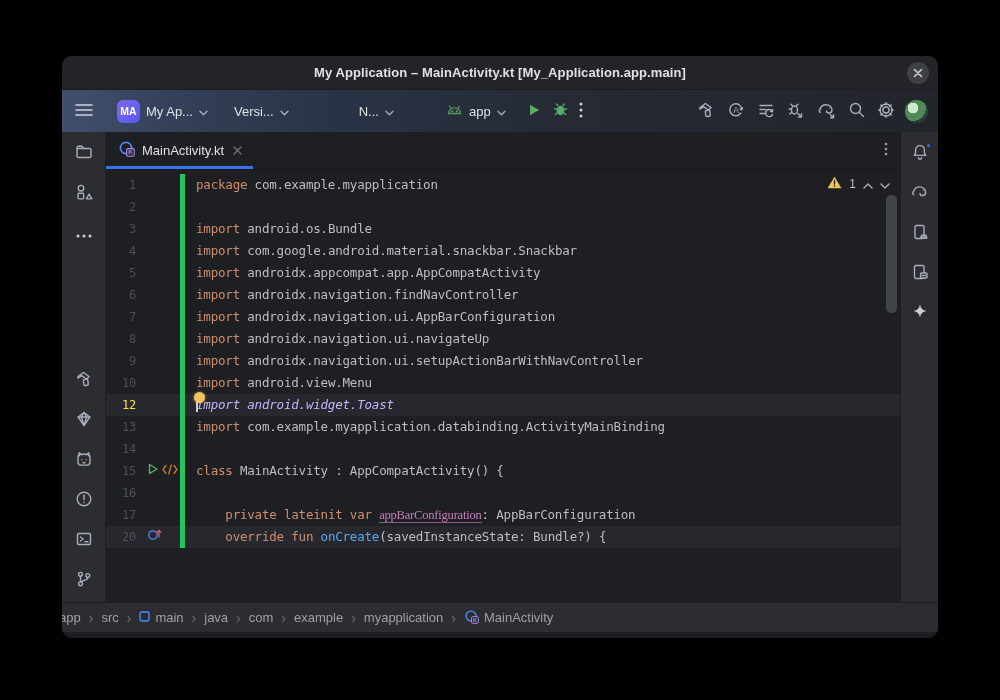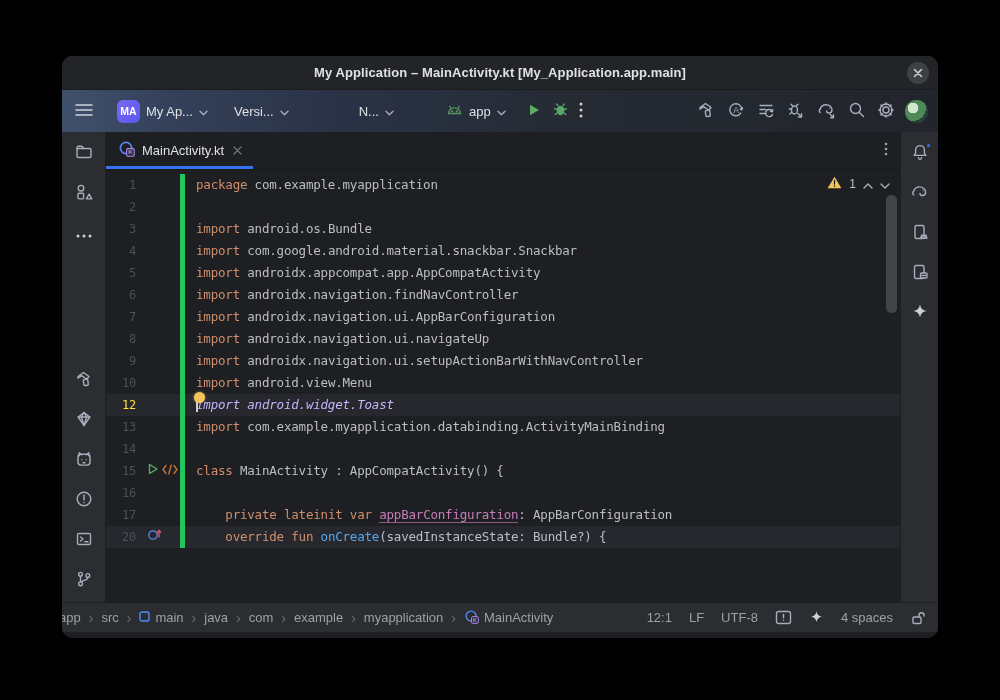--- a/index.html
+++ b/index.html
@@ -54,21 +54,21 @@
             font-family:"DejaVu Sans Mono", monospace; }
   .ed-line { display:flex; height:22px; line-height:22px; font-size:12.5px; letter-spacing:-.2px; }
   .ed-line.cur, .ed-line.hl { background:#26282e; }
   .ln { width:34px; flex:none; text-align:right; padding-right:4px; color:#4b5059; font-size:12px; cursor:pointer; }
   .ed-line.cur .ln { color:#fde047; }
   .gut { width:40px; flex:none; display:flex; align-items:center; gap:3px; padding-left:7px; }
   .code { flex:1; white-space:pre; border-left:5px solid #22c55e; padding-left:11px; color:#bcbec4; cursor:text; }
   .tk-k { color:#cf8e6d; }
   .tk-p { color:#bcbec4; }
   .tk-g { color:#c4b5fd;font-style:italic; }
-  .tk-f { color:#c77dbb; border-bottom:1px solid #8e5a84; }
+  .tk-f { color:#c77dbb; border-bottom:1px solid #8e5a84;font-family:Liberation Serif, serif; }
   .tk-fn { color:#56a8f5; }
   .caret { display:inline-block; width:2px; height:15px; background:#ced0d6; vertical-align:-3px; margin-right:-2px; }
   .bulb { position:absolute; left:88px; top:222px; width:11px; height:11px; border-radius:50%;
           background:#f2c55c; box-shadow:0 0 3px rgba(242,197,92,.6); cursor:pointer; }
   .scroll-thumb { position:absolute; right:3px; top:25px; width:11px; height:118px;
                   background:rgba(78,81,86,.75); border-radius:5px; cursor:grab; }
   .inspect { position:absolute; top:6px; right:10px; display:flex; align-items:center; gap:7px;
              color:#bcbec4; font-family:"Liberation Sans",sans-serif; font-size:12px; }
   .inspect button { background:none; border:none; display:flex; cursor:pointer; }
 
@@ -565,38 +565,14 @@
         <span class="sep">›</span>
         <span class="bc-item">
           <span><svg width="15" height="15" viewBox="0 0 17 17">
               <circle cx="8" cy="8" r="5.6" fill="none" stroke="#548af7" stroke-width="1.6"></circle>
               <rect x="8.6" y="8.6" width="7.6" height="7.6" rx="1.2" fill="#2b2d30" stroke="#b189f5" stroke-width="1.1"></rect>
               <text x="12.4" y="14.4" font-size="6" fill="#b189f5" text-anchor="middle" font-family="Liberation Sans" font-weight="700">K</text>
             </svg></span>
           <span>MainActivity</span>
         </span>
       </div>
-    <div class="status-right">
-      <span class="s-item">12:1</span>
-      <span class="s-item">LF</span>
-      <span class="s-item">UTF-8</span>
-      <span class="s-item">
-        <svg class="st" width="17" height="15" viewBox="0 0 17 15">
-            <rect x="1.5" y="1.5" width="14" height="12" rx="2"></rect>
-            <path d="M8.5 4.5 v3.4"></path>
-            <circle cx="8.5" cy="10.3" r=".8" fill="#9da0a6" stroke="none"></circle>
-          </svg>
-      </span>
-      <span class="s-item">
-        <svg width="15" height="15" viewBox="0 0 18 18">
-            <path d="M9 1.5 c.6 3.9 2.6 5.9 6.5 6.5 -3.9.6-5.9 2.6-6.5 6.5 -.6-3.9-2.6-5.9-6.5-6.5 3.9-.6 5.9-2.6 6.5-6.5 z" fill="#ced0d6"></path>
-          </svg>
-      </span>
-      <span class="s-item">4 spaces</span>
-      <span class="s-item">
-        <svg class="st" width="16" height="16" viewBox="0 0 16 16">
-            <rect x="3" y="7" width="8" height="6.5" rx="1.2"></rect>
-            <path d="M9 7 V5.2 a2.5 2.5 0 0 1 5 0 V6"></path>
-          </svg>
-      </span>
-    </div>
   </div>
 </div>
 
 </body></html>

